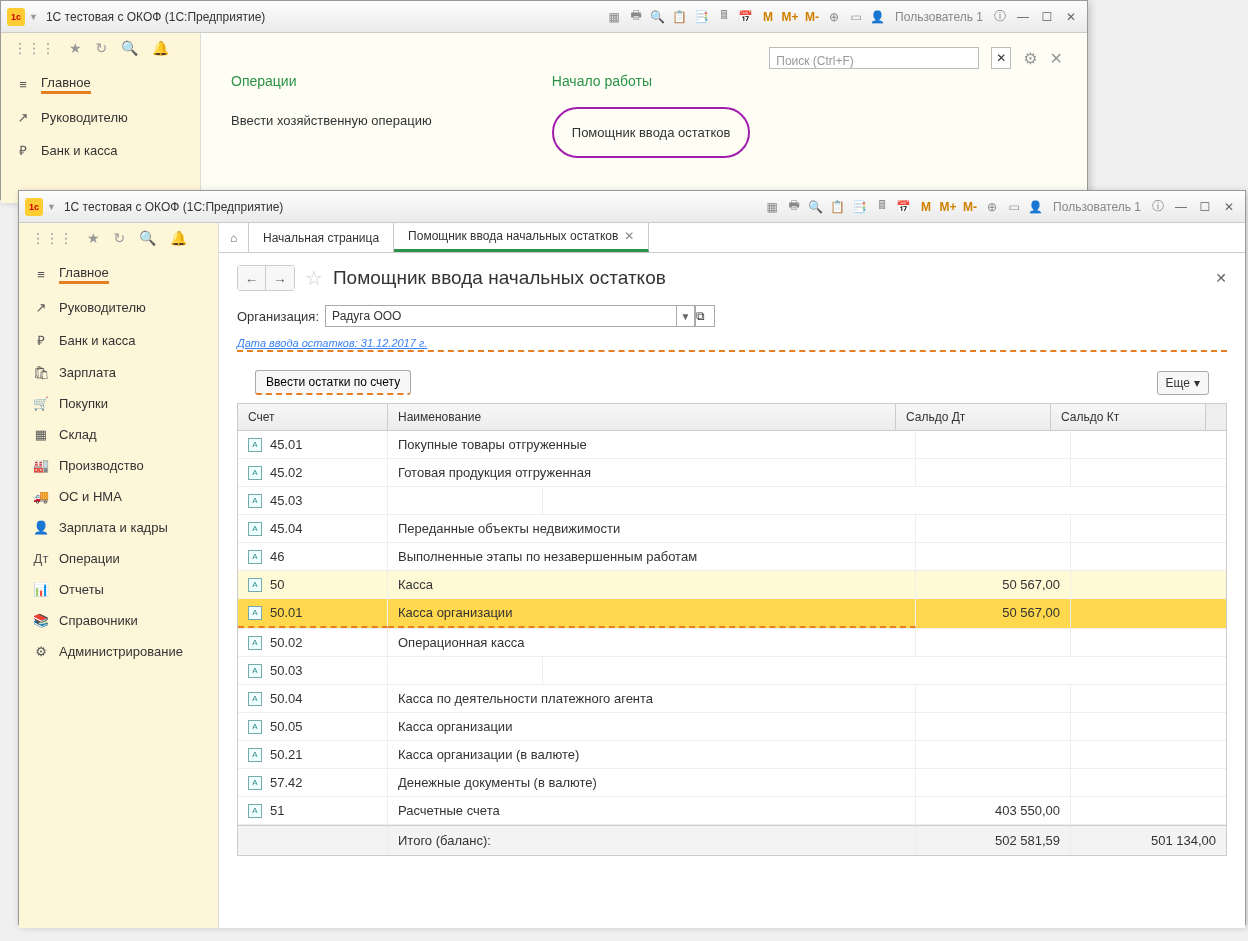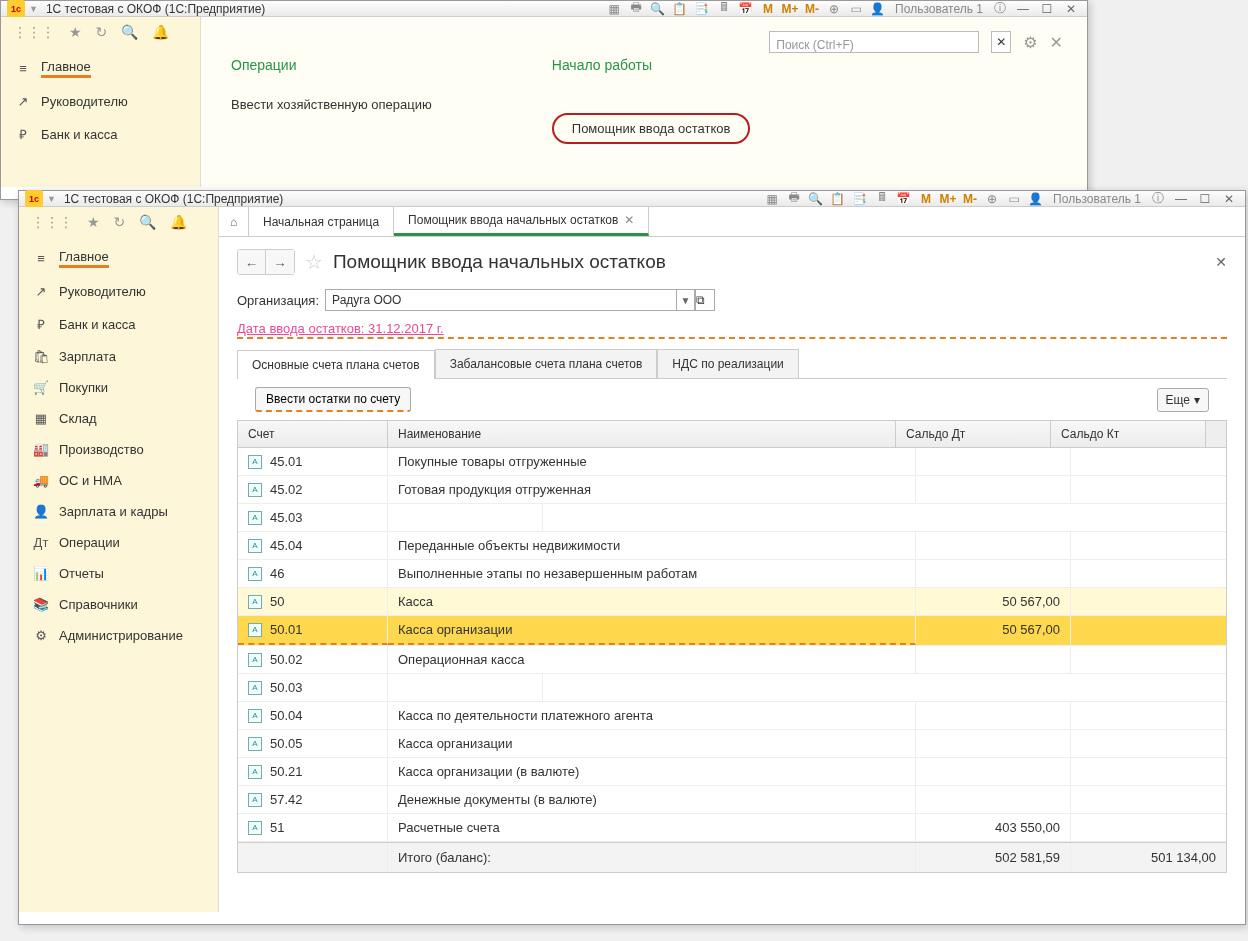--- a/index.html
+++ b/index.html
@@ -2,21 +2,21 @@
 <html><head>
 <meta charset="utf-8">
 <style>
 * { box-sizing: border-box; margin: 0; padding: 0; }
 body { font-family: Arial, sans-serif; font-size: 12px; background: #f0f0f0; color: #333; position: relative; width: 1248px; height: 941px; overflow: hidden; }
 
 .window { position: absolute; background: #fff; border: 1px solid #999; box-shadow: 2px 2px 8px rgba(0,0,0,0.2); }
 .window1 { top: 0; left: 0; width: 1088px; height: 200px; }
 .window2 { top: 190px; left: 18px; width: 1228px; height: 735px; }
 
-.titlebar { height: 16px; background: linear-gradient(#fdfdfd,#eaeaea); display: flex; align-items: center; padding: 0 6px; font-size: 12px; border-bottom: 1px solid #ccc; gap: 4px; }
+.titlebar { height: 32px; background: linear-gradient(#fdfdfd,#eaeaea); display: flex; align-items: center; padding: 0 6px; font-size: 12px; border-bottom: 1px solid #ccc; gap: 4px; }
 .titlebar .logo { width: 18px; height: 18px; background: #fc3; border-radius: 3px; display: flex; align-items: center; justify-content: center; font-size: 9px; font-weight: bold; color: #c00; }
 .titlebar .drop { color: #999; font-size: 9px; }
 .titlebar .title { flex: 0 0 auto; margin-left: 4px; }
 .titlebar .spacer { flex: 1; }
 .titlebar .tbicon { width: 18px; height: 18px; display: flex; align-items: center; justify-content: center; color: #888; font-size: 12px; cursor: pointer; }
 .titlebar .tbicon.orange { color: #d08000; font-weight: bold; }
 .titlebar .user { color: #888; margin: 0 4px; }
 .titlebar .winbtn { width: 20px; height: 18px; display: flex; align-items: center; justify-content: center; color: #666; cursor: pointer; }
 
 .appbody { display: flex; height: calc(100% - 28px); }
@@ -30,21 +30,21 @@
 .content1 { flex: 1; background: #fffef5; padding: 40px 20px 20px 20px; position: relative; }
 .searchrow { position: absolute; top: 14px; right: 24px; display: flex; align-items: center; gap: 12px; }
 .searchbox { width: 210px; height: 22px; border: 1px solid #bbb; padding: 0 6px; font-size: 12px; color: #999; display: flex; align-items: flex-end; background: #fff; }
 .clearbtn { width: 20px; height: 22px; border: 1px solid #bbb; display: flex; align-items: center; justify-content: center; cursor: pointer; background: #fff; }
 .gearicon { color: #999; font-size: 16px; cursor: pointer; }
 .closeicon { color: #999; font-size: 16px; cursor: pointer; }
 
 .sections { display: flex; gap: 120px; padding-left: 10px; }
 .section h3 { color: #2b9348; font-weight: normal; font-size: 14px; margin-bottom: 18px; }
 .section .link { color: #333; font-size: 13px; padding: 6px 0; cursor: pointer; }
-.section .link.circled { border: 2px solid #b91c1c; border-radius: 50px; padding: 6px 18px; display: inline-block; margin-top: 22px; }
+.section .link.circled { border: 2px solid #a21caf; border-radius: 50px; padding: 16px 18px; display: inline-block; }
 
 .content2 { flex: 1; background: #fff; display: flex; flex-direction: column; }
 .tabbar { height: 30px; background: #fff; border-bottom: 1px solid #ccc; display: flex; align-items: stretch; }
 .tabbar .homebtn { width: 30px; display: flex; align-items: center; justify-content: center; border-right: 1px solid #ccc; cursor: pointer; color: #666; }
 .tabbar .tab { padding: 0 14px; display: flex; align-items: center; border-right: 1px solid #ccc; cursor: pointer; font-size: 12px; gap: 6px; }
 .tabbar .tab.active { border-bottom: 3px solid #2b9348; background: #fff; }
 .tabbar .tab .closetab { color: #888; cursor: pointer; }
 
 .pagehead { display: flex; align-items: center; padding: 12px 18px 10px 18px; gap: 10px; }
 .navbtns { display: flex; border: 1px solid #ccc; border-radius: 3px; }
@@ -53,21 +53,21 @@
 .starbig { color: #ccc; font-size: 20px; cursor: pointer; }
 .pagetitle { font-size: 19px; color: #333; flex: 1; }
 .pageclose { color: #666; cursor: pointer; font-size: 14px; }
 
 .formrow { display: flex; align-items: center; padding: 4px 18px; gap: 6px; }
 .formlabel { font-size: 13px; }
 .orginput { flex: 0 0 370px; height: 22px; border: 1px solid #aaa; display: flex; align-items: center; }
 .orginput .val { flex: 1; padding: 0 6px; }
 .orginput .ddbtn { width: 18px; height: 22px; border-left: 1px solid #aaa; display: flex; align-items: center; justify-content: center; cursor: pointer; color: #666; font-size: 10px; }
 
-.datelink { color: #ec4899; text-decoration: underline; border-bottom: 2px dashed #e67e22; padding-bottom: 1px; margin: 6px 18px 10px 18px; display: inline-block; cursor: pointer; font-size: 13px; }
+.datelink { color: #3b82f6; text-decoration: underline; border-bottom: 2px dashed #e67e22; padding-bottom: 1px; margin: 6px 18px 10px 18px; display: inline-block; cursor: pointer; font-size: 11px; font-style: italic; }
 
 .subtabs { display: flex; margin: 0 18px; border-bottom: 1px solid #ccc; }
 .subtab { padding: 7px 14px; border: 1px solid #ccc; border-bottom: none; background: #f3f3f3; cursor: pointer; font-size: 12px; margin-right: 0; }
 .subtab.active { background: #fff; position: relative; top: 1px; }
 
 .toolbar2 { display: flex; padding: 8px 36px; gap: 8px; align-items: center; }
 .btn { border: 1px solid #aaa; background: #f7f7f7; padding: 4px 10px; border-radius: 3px; cursor: pointer; font-size: 12px; }
 .btn.dashed { border-bottom: 2px dashed #e67e22; }
 .toolbar2 .spacer { flex: 1; }
 .morebtn { border: 1px solid #aaa; background: #f7f7f7; padding: 4px 8px; border-radius: 3px; cursor: pointer; display: flex; align-items: center; gap: 4px; }
@@ -285,25 +285,20 @@
         <span class="formlabel">Организация:</span>
         <div style="display:flex;">
           <div class="orginput">
             <span class="val">Радуга ООО</span>
             <span class="ddbtn">▼</span>
           </div>
           <span class="orginput expbtn" style="flex:0 0 20px;width:20px;">⧉</span>
         </div>
       </div>
       <a class="datelink">Дата ввода остатков: 31.12.2017 г.</a>
-      <div class="subtabs" id="subtabs">
-          <div class="subtab active">Основные счета плана счетов</div>
-          <div class="subtab">Забалансовые счета плана счетов</div>
-          <div class="subtab">НДС по реализации</div>
-        </div>
       <div class="toolbar2">
         <button class="btn dashed">Ввести остатки по счету</button>
         <span class="spacer"></span>
         <div class="morebtn">
             <span>Еще</span>
             <span>▾</span>
           </div>
       </div>
       <div class="tablewrap">
         <div class="thead">

